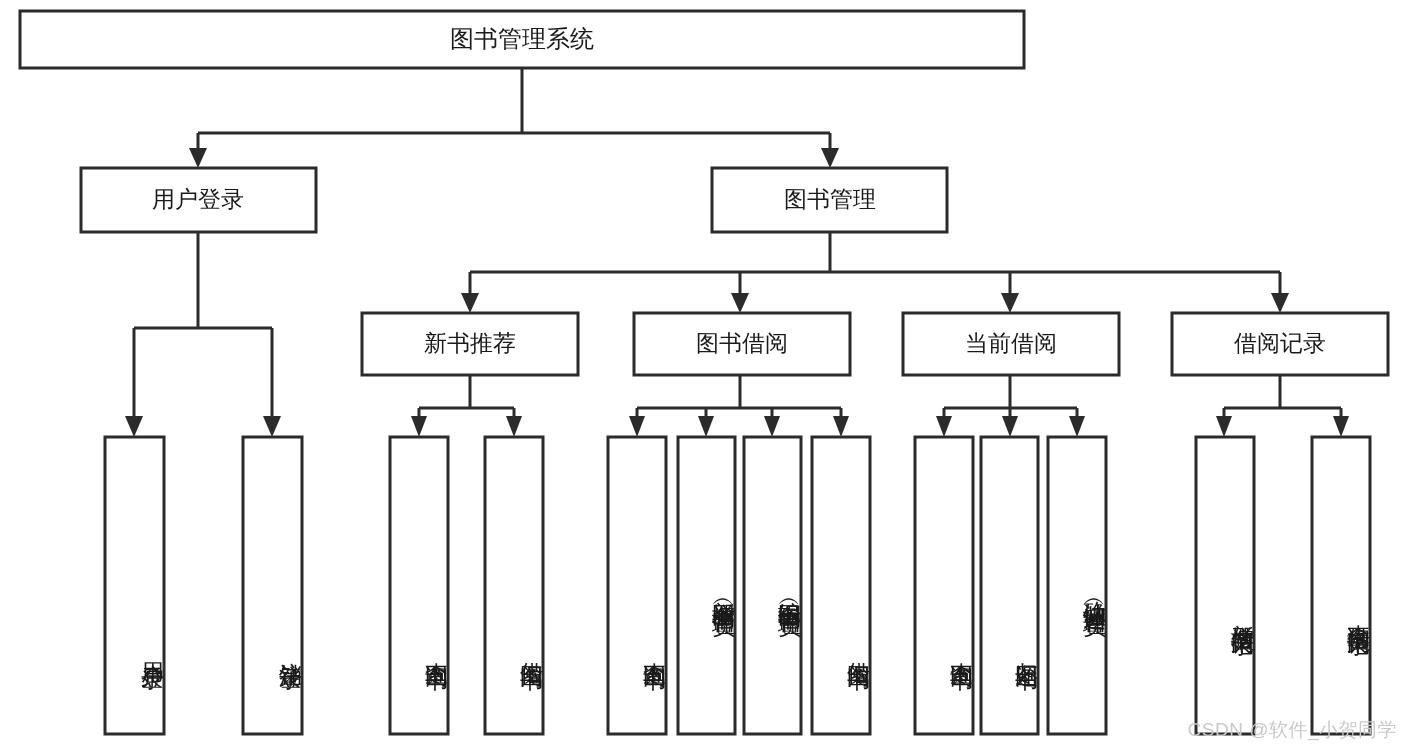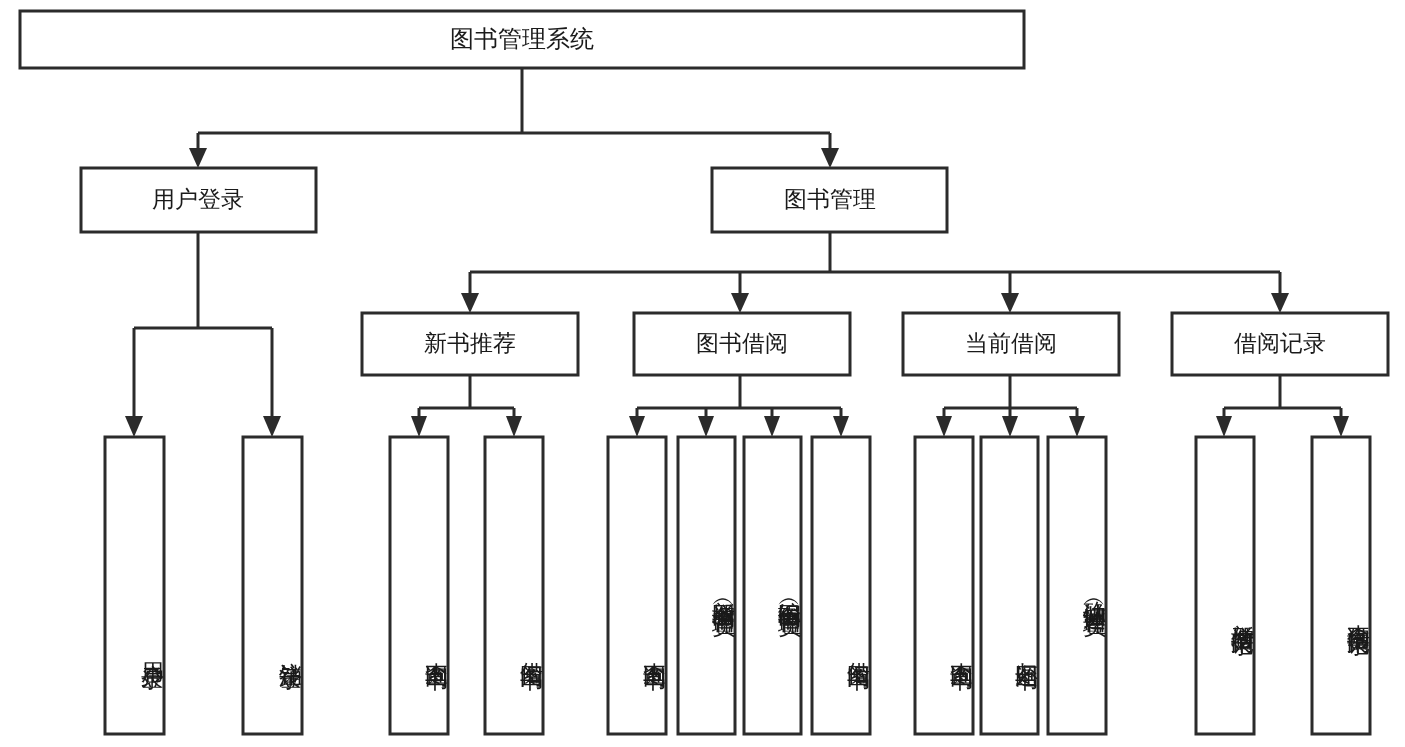--- a/index.html
+++ b/index.html
@@ -202,13 +202,14 @@
   <div class="leaf-label" style="left:608px; top:437px; width:58px; height:297px; padding-top:62px;">查询图书</div>
   <div class="leaf-label" style="left:678px; top:437px; width:57px; height:297px; padding-top:6px;">新增图书（管理员）</div>
   <div class="leaf-label" style="left:744px; top:437px; width:57px; height:297px; padding-top:6px;">编辑图书（管理员）</div>
   <div class="leaf-label" style="left:812px; top:437px; width:58px; height:297px; padding-top:62px;">借阅图书</div>
   <div class="leaf-label" style="left:915px; top:437px; width:58px; height:297px; padding-top:62px;">查询图书</div>
   <div class="leaf-label" style="left:981px; top:437px; width:57px; height:297px; padding-top:62px;">归还图书</div>
   <div class="leaf-label" style="left:1048px; top:437px; width:58px; height:297px; padding-top:6px;">确认归还（管理员）</div>
   <div class="leaf-label" style="left:1196px; top:437px; width:58px; height:297px; padding-top:26px;">新增借阅记录</div>
   <div class="leaf-label" style="left:1312px; top:437px; width:58px; height:297px; padding-top:26px;">查询借阅记录</div>
 
+  <div id="watermark">CSDN @软件_小贺同学</div>
 </div>
 
 </body></html>

